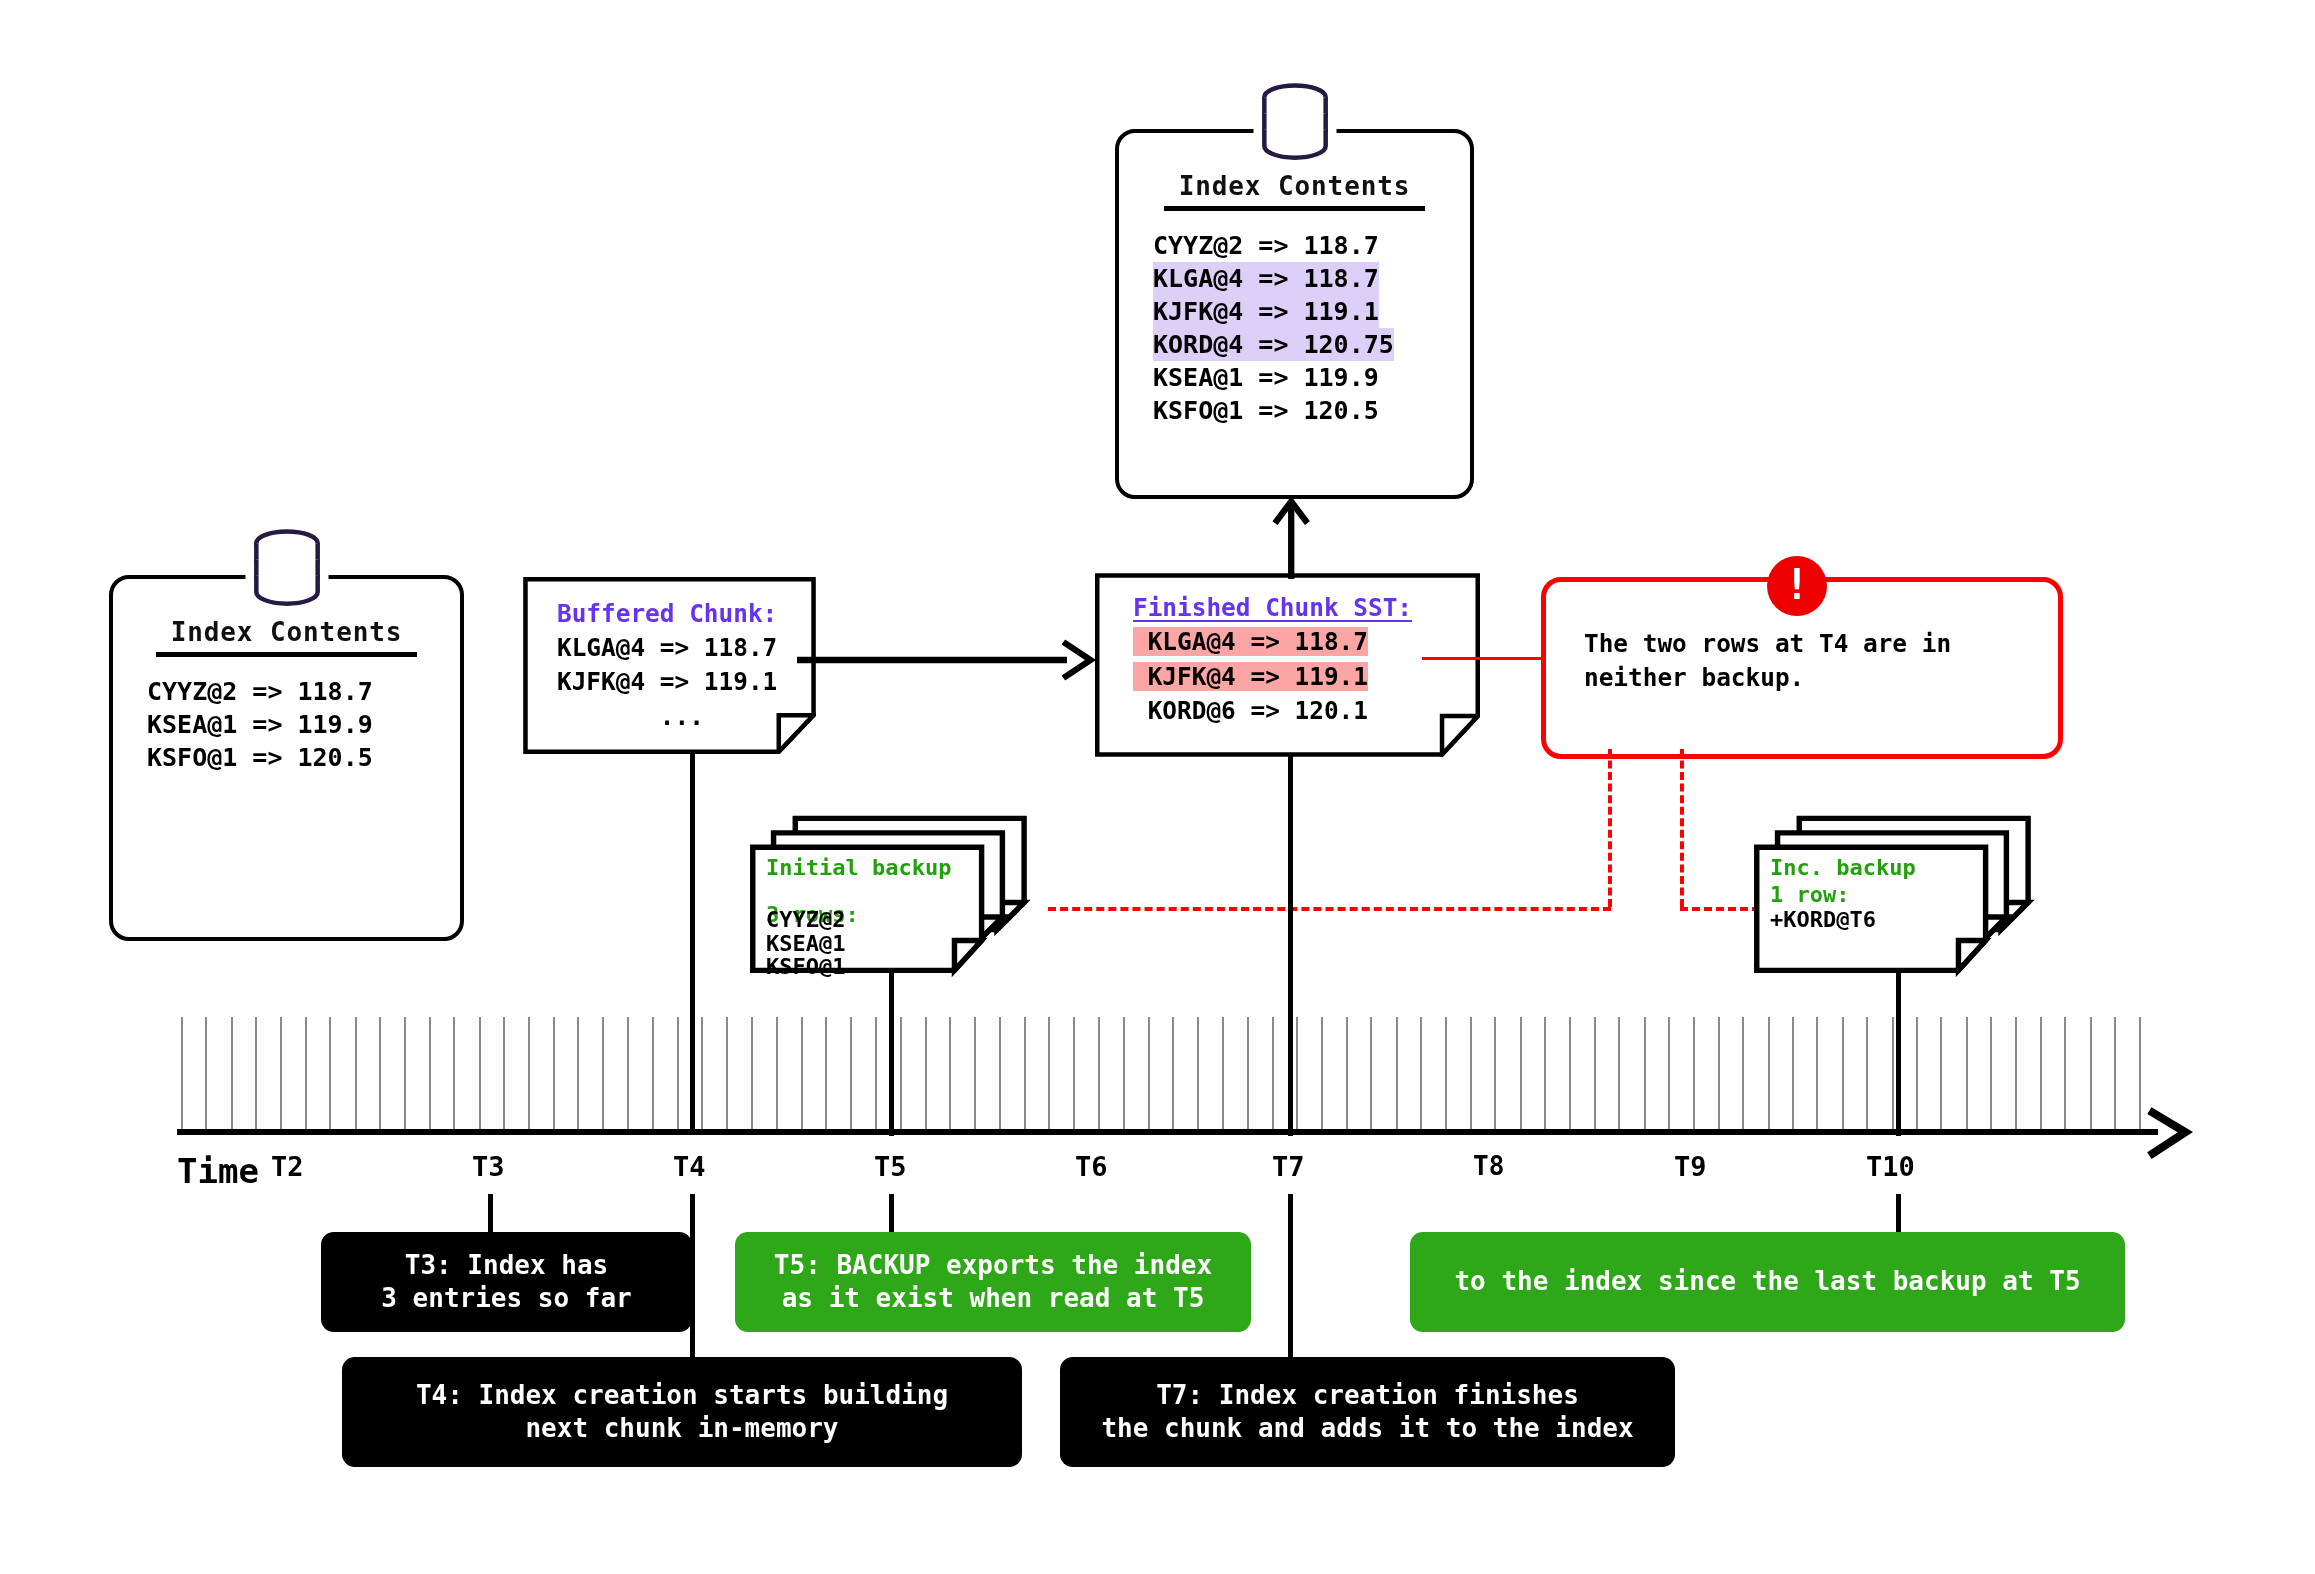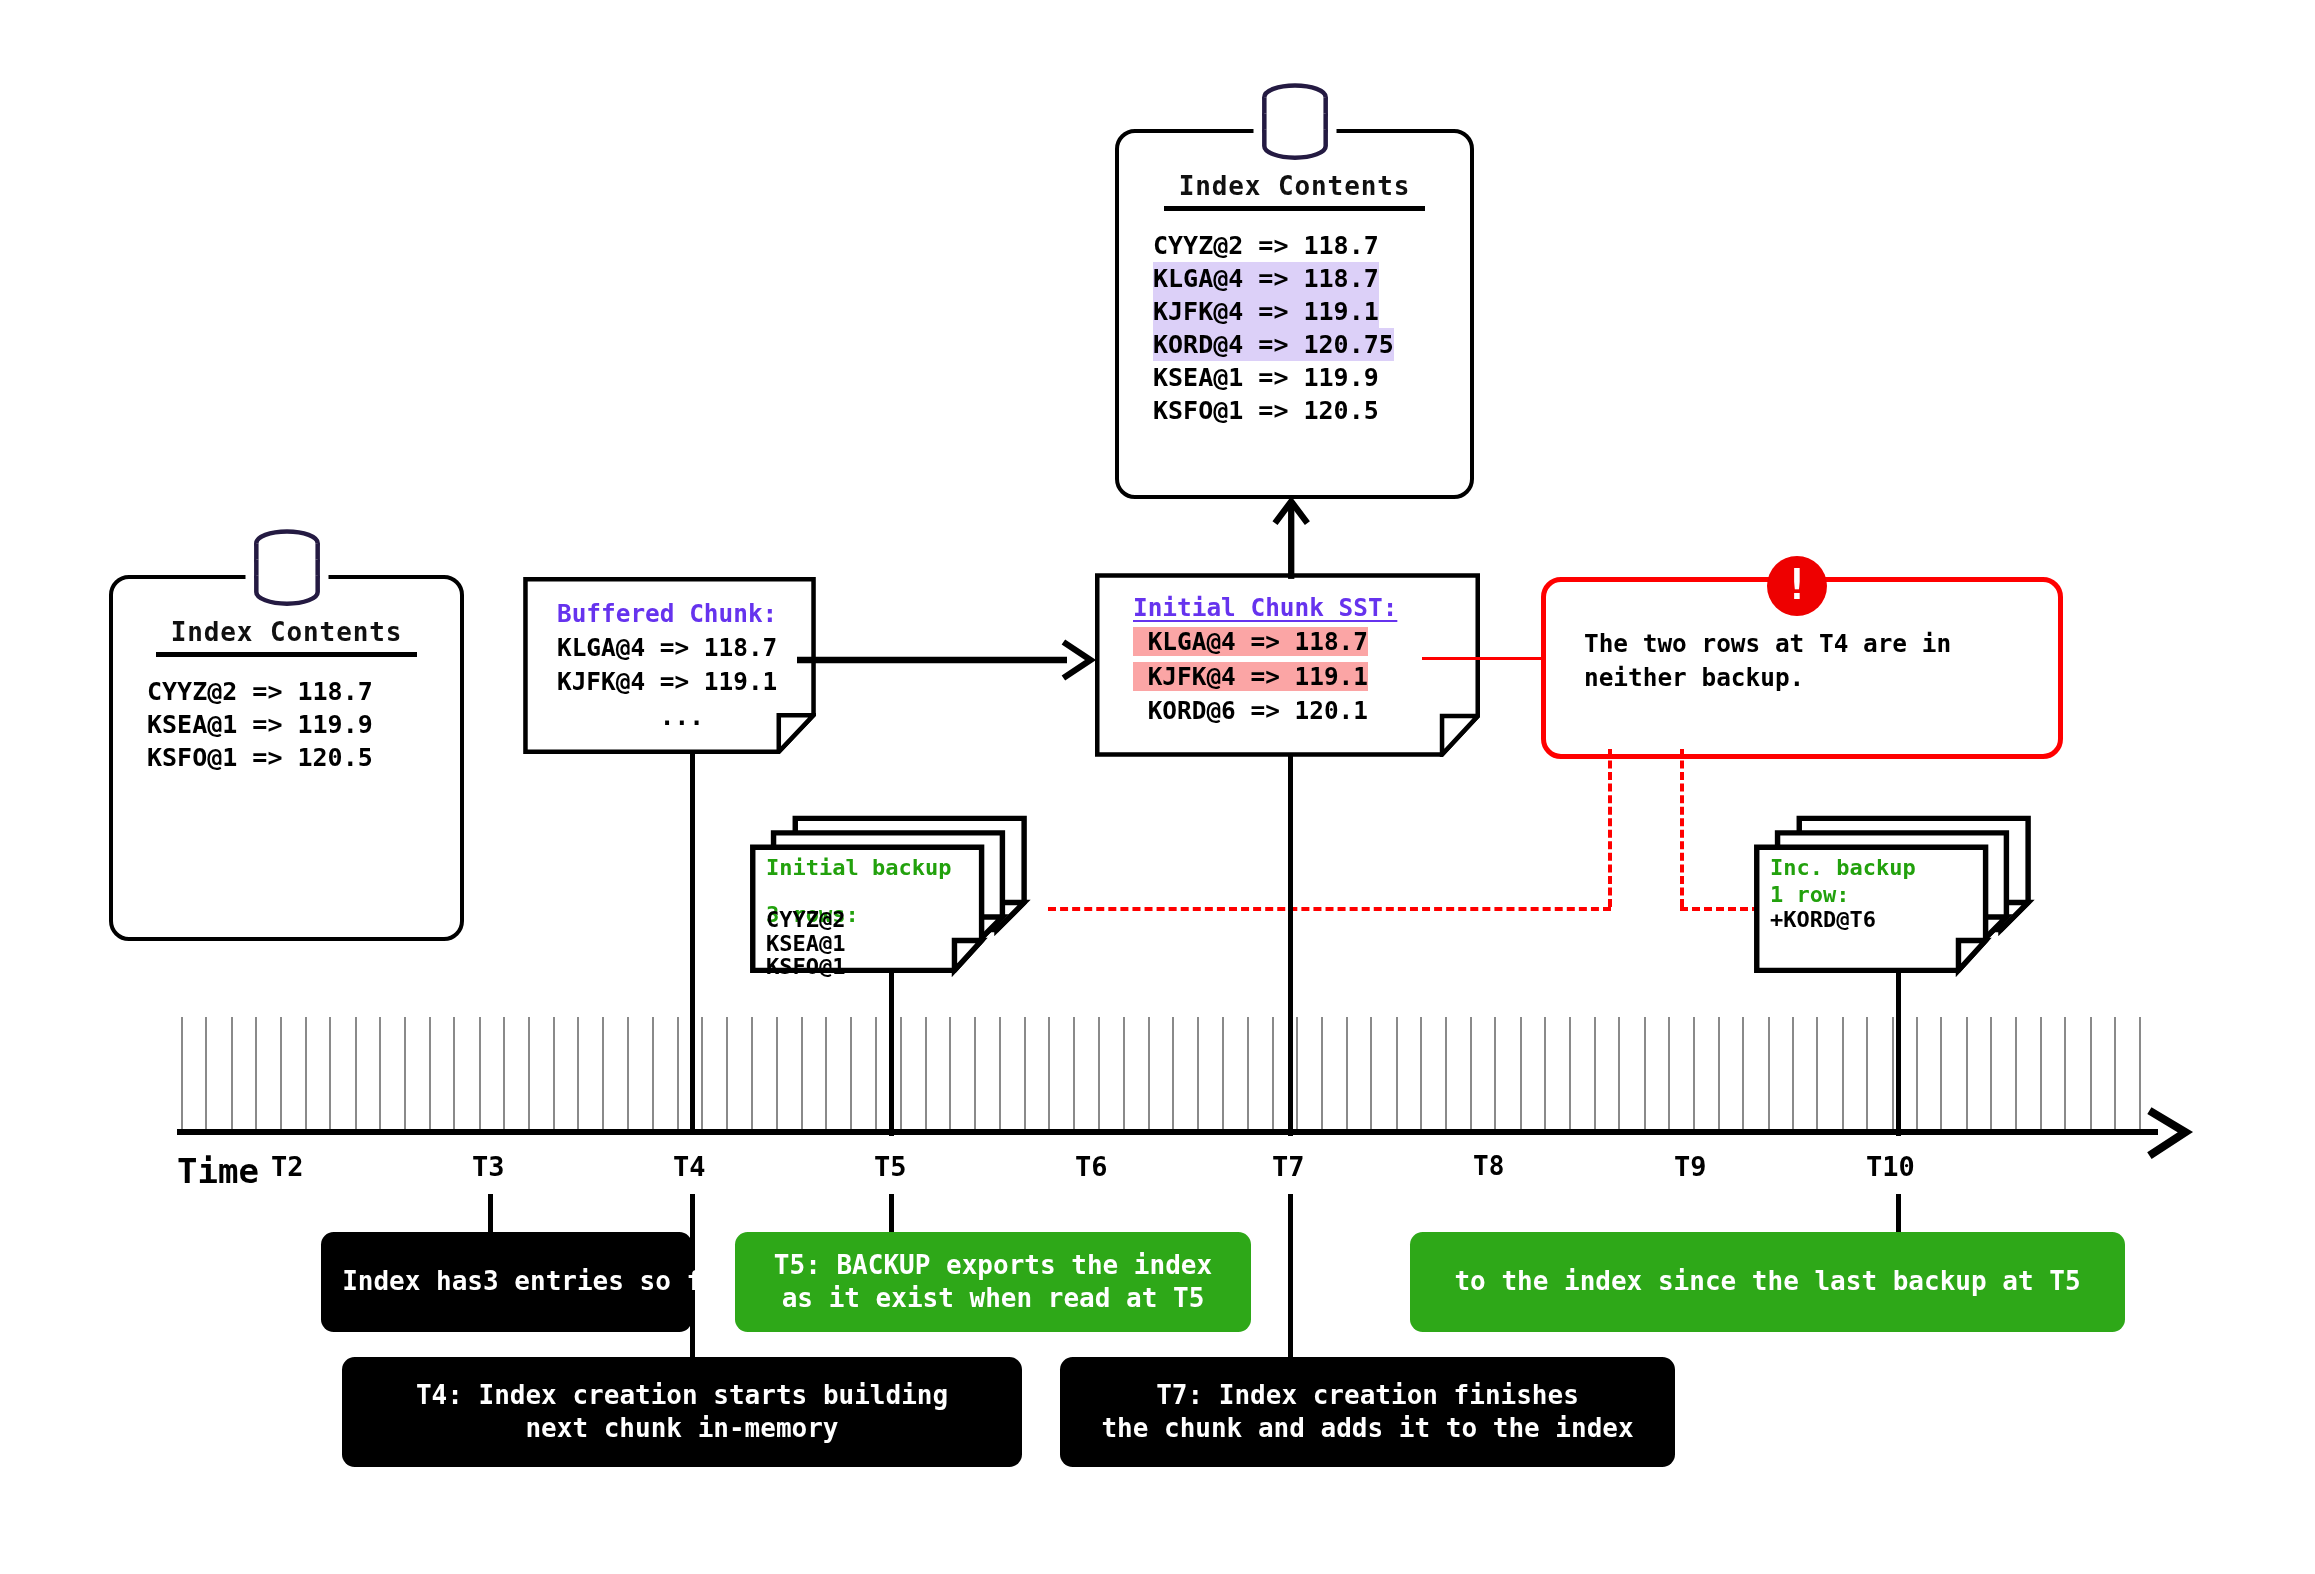--- a/index.html
+++ b/index.html
@@ -115,21 +115,21 @@
     <path d="M296 10 L326 30 L296 50" fill="none" stroke="#000" stroke-width="7"></path>
   </svg>
 </div>
 
 <div class="note" style="left:1095px;top:573px;width:385px;height:184px;">
   <svg class="fold-svg" width="385" height="184" viewBox="0 0 426 203">
     <path d="M2.5 2.5 H423.5 V158 L384 200.5 H2.5 Z" fill="#fff" stroke="#000" stroke-width="5"></path>
     <path d="M423.5 158 H384 V200.5 Z" fill="#fff" stroke="#000" stroke-width="5"></path>
   </svg>
   <div class="inner">
-    <div class="note-title u" style="position:absolute;left:38px;top:20px;font-size:24.4px;">Initial Chunk SST:</div>
+    <div class="note-title u" style="position:absolute;left:38px;top:20px;font-size:24.4px;">Finished Chunk SST:</div>
     <div class="kv hl-pink" style="position:absolute;left:38px;top:54px;font-size:24.4px;"> KLGA@4 =&gt; 118.7</div>
     <div class="kv hl-pink" style="position:absolute;left:38px;top:89px;font-size:24.4px;"> KJFK@4 =&gt; 119.1</div>
     <div class="kv" style="position:absolute;left:38px;top:123px;font-size:24.4px;"> KORD@6 =&gt; 120.1</div>
   </div>
 </div>
 
 <div class="abs" style="left:1266px;top:496px;">
   <svg width="54" height="83" viewBox="0 0 60 92">
     <line x1="28" y1="92" x2="28" y2="12" stroke="#000" stroke-width="7"></line>
     <path d="M10 30 L28 6 L46 30" fill="none" stroke="#000" stroke-width="7"></path>
@@ -292,21 +292,21 @@
 <div class="conn" style="left:889px;top:1194px;height:29px;width:4.5px;"></div>
 <div class="conn" style="left:1288px;top:1194px;height:29px;width:4.5px;"></div>
 <div class="conn" style="left:1896px;top:1194px;height:29px;width:4.5px;"></div>
 
 <div class="conn" style="left:488px;top:1223px;height:18px;width:4.5px;"></div>
 <div class="conn" style="left:690px;top:1223px;height:136px;width:4.5px;"></div>
 <div class="conn" style="left:889px;top:1223px;height:18px;width:4.5px;"></div>
 <div class="conn" style="left:1288px;top:1223px;height:136px;width:4.5px;"></div>
 <div class="conn" style="left:1896px;top:1223px;height:18px;width:4.5px;"></div>
 
-<div class="evt black" style="left:321px;top:1232px;width:371px;height:100px;font-size:26px;flex-direction:row;">
+<div class="evt black" style="left:321px;top:1232px;width:371px;height:100px;font-size:26px;flex-direction:column;">
   <span>T3: Index has</span>
   <span>3 entries so far</span>
 </div>
 
 <div class="evt green" style="left:735px;top:1232px;width:516px;height:100px;font-size:26px;flex-direction:column;">
   <span>T5: BACKUP exports the index</span>
   <span>as it exist when read at T5</span>
 </div>
 
 <div class="evt green" style="left:1410px;top:1232px;width:715px;height:100px;font-size:26px;flex-direction:column;">

